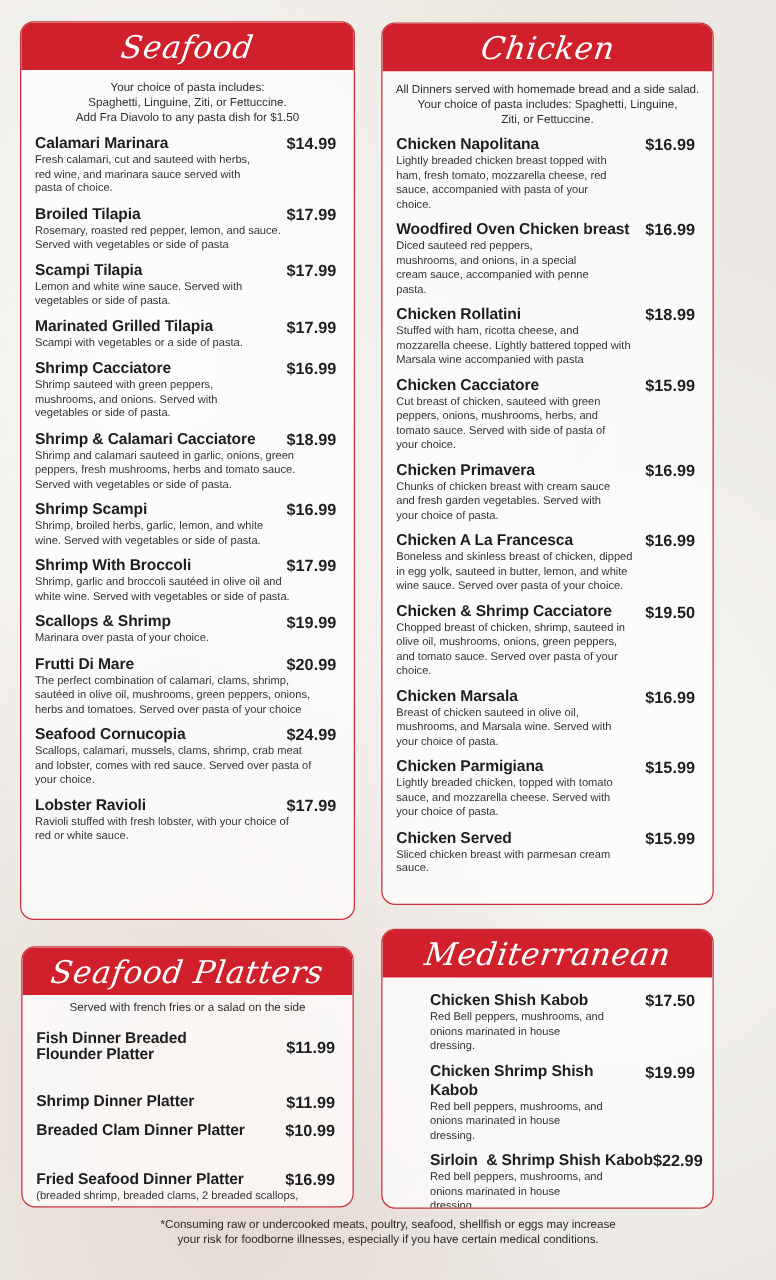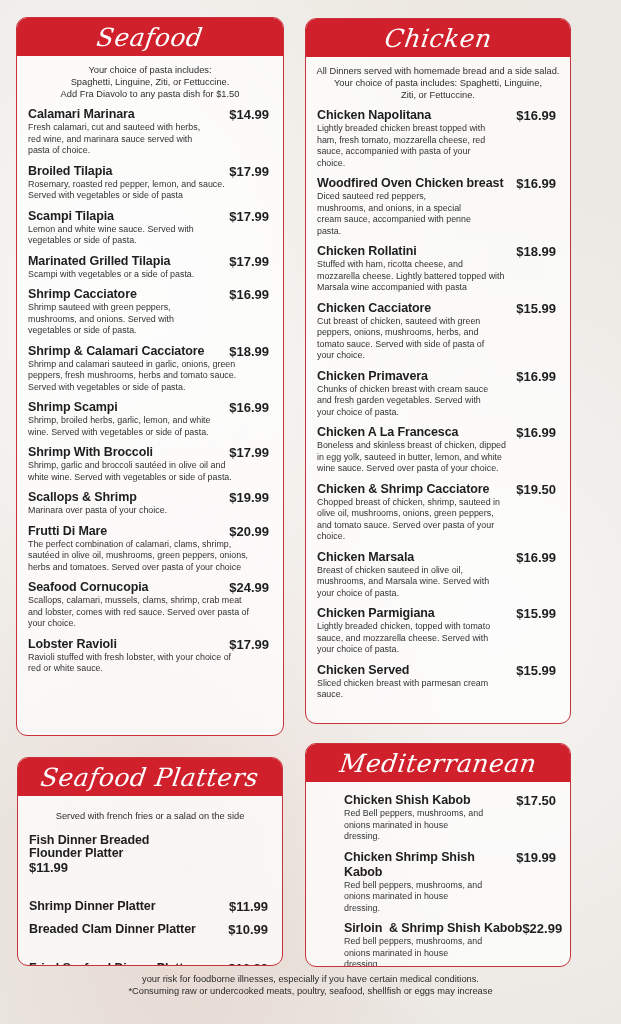--- a/index.html
+++ b/index.html
@@ -259,24 +259,24 @@
         </div>
       <div class="item-desc" style="padding-right:58px">Sliced chicken breast with parmesan cream sauce.</div>
     </div>
   </div>
 </section>
 
 <section class="box" style="left:17px; top:757px; width:266px; height:209px;">
   <div class="box-header">
     <h2 class="box-title">Seafood Platters</h2>
   </div>
-  <div class="intro" style="padding-top:14px;">Served with french fries or a salad on the side</div>
+  <div class="intro" style="padding-top:4px;">Served with french fries or a salad on the side</div>
   <div class="items" style="padding-top:4px;">
     <div class="item" style="margin-top:8px;">
-      <div class="item-row" style="align-items:flex-start;flex-direction:column;">
+      <div class="item-row" style="align-items:center;">
         <span class="item-name" style="line-height:13px;">
           <span>Fish Dinner Breaded</span><br>
           <span>Flounder Platter</span>
         </span>
         <span class="item-price">$11.99</span>
       </div>
     </div>
     <div class="item" style="margin-top:24px;">
       <div class="item-row">
           <span class="item-name">Shrimp Dinner Platter</span>
@@ -326,15 +326,15 @@
       <div class="item-row">
           <span class="item-name" style="white-space:pre;">Sirloin  &amp; Shrimp Shish Kabob</span>
           <span class="item-price">$22.99</span>
         </div>
       <div class="item-desc" style="padding-right:72px">Red bell peppers, mushrooms, and onions marinated in house dressing</div>
     </div>
   </div>
 </section>
 
 <div class="footer-note">
+  <div>*Consuming raw or undercooked meats, poultry, seafood, shellfish or eggs may increase</div>
   <div>your risk for foodborne illnesses, especially if you have certain medical conditions.</div>
-  <div>*Consuming raw or undercooked meats, poultry, seafood, shellfish or eggs may increase</div>
 </div>
 
 </body></html>

